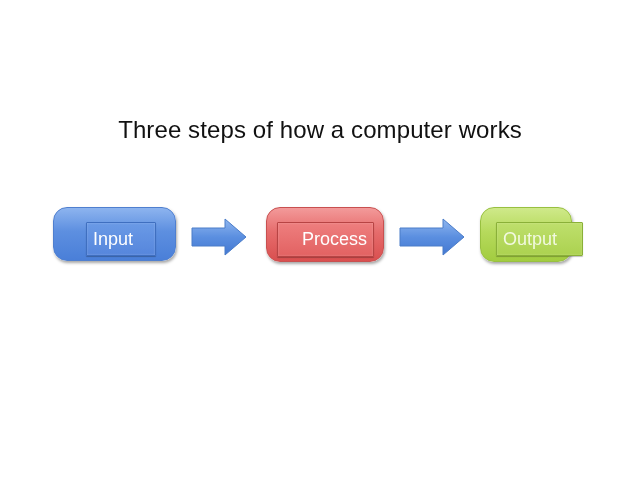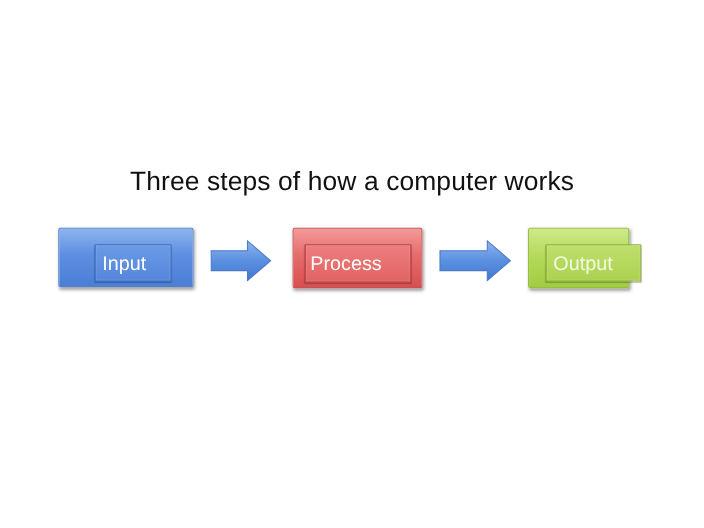--- a/index.html
+++ b/index.html
@@ -16,26 +16,25 @@
     }
     .slide-title {
       position: absolute;
       left: 0;
       top: 116px;
       width: 640px;
       text-align: center;
       font-size: 24px;
       color: #111111;
       letter-spacing: 0.1px;
-      margin-top: 36px;
     }
     .step-box {
       position: absolute;
       box-sizing: border-box;
-      border-radius: 2px;
+      border-radius: 14px;
       box-shadow: 1px 2px 3px rgba(0,0,0,0.35);
     }
     .step-inner {
       position: absolute;
       box-sizing: border-box;
       border-radius: 1px;
       font-size: 18px;
       color: #ffffff;
       padding-left: 6px;
       line-height: 32px;
@@ -57,21 +56,21 @@
     .box-process {
       left: 266px; top: 207px; width: 118px; height: 55px;
       background: linear-gradient(to bottom, #f39a9a 0%, #e66c6c 45%, #d94f4f 100%);
       border: 1px solid #c85050;
     }
     .inner-process {
       left: 10px; top: 14px; width: 97px; height: 35px;
       background: linear-gradient(to bottom, #ee7e7e 0%, #e26262 100%);
       border: 1px solid #b84444;
       box-shadow: inset 0 0 2px rgba(255,255,255,0.3), 0 1px 1px rgba(0,0,0,0.25);
-      padding-left: 4px;
+      padding-left: 24px;
     }
     
     .box-output {
       left: 480px; top: 207px; width: 92px; height: 55px;
       background: linear-gradient(to bottom, #cfe98a 0%, #b6da5c 45%, #a2cc40 100%);
       border: 1px solid #98c040;
     }
     .inner-output {
       left: 15px; top: 14px; width: 87px; height: 34px;
       background: linear-gradient(to bottom, #bedf6c 0%, #acd250 100%);

